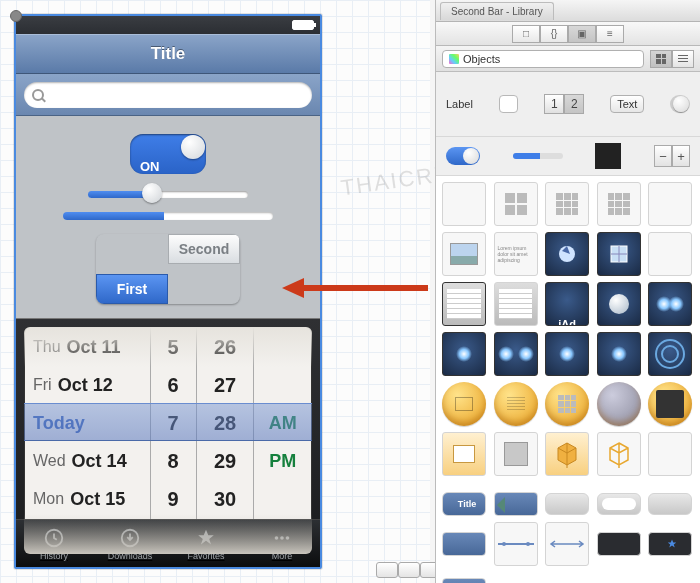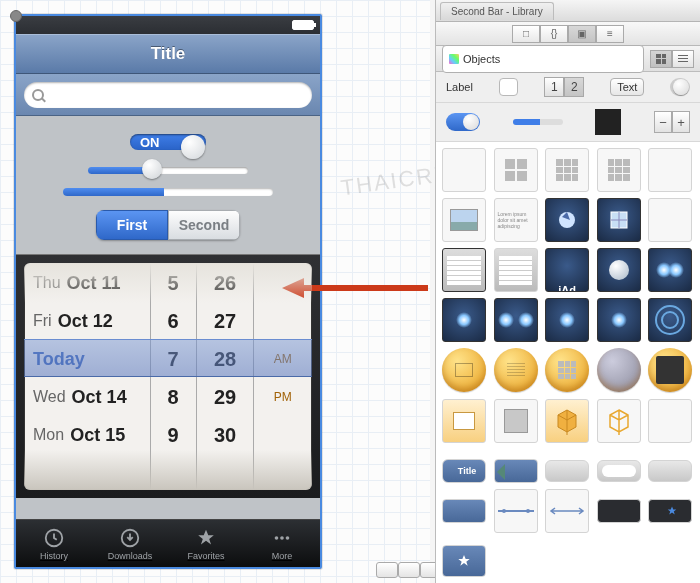--- a/index.html
+++ b/index.html
@@ -50,50 +50,50 @@
     display:flex; align-items:center; padding: 0 8px; color:#999; font-size:13px;
     box-shadow: inset 0 1px 2px rgba(0,0,0,0.3);
   }
   .search-field .mag {
     width:12px; height:12px; border:2px solid #999; border-radius:50%; position:relative; margin-right:4px;
   }
   .search-field .mag::after { content:""; position:absolute; width:5px; height:2px; background:#999; transform:rotate(45deg); right:-4px; bottom:-2px; }
 
   .controls { padding: 18px 0 14px; display:flex; flex-direction:column; align-items:center; gap: 14px; background:#bfc3c7; }
 
-  .switch { width: 76px; height: 16px; border-radius: 13px; background: linear-gradient(#3f7ee8,#2a63c7);
+  .switch { width: 76px; height: 40px; border-radius: 13px; background: linear-gradient(#3f7ee8,#2a63c7);
     position:relative; box-shadow: inset 0 1px 2px rgba(0,0,0,0.5); display:flex; align-items:flex-end; color:#fff; font-weight:bold; font-size:13px; padding-left:10px; }
   .switch .knob { position:absolute; right:1px; top:1px; width:24px; height:24px; border-radius:50%;
     background: radial-gradient(circle at 35% 30%, #fff, #d3d7db); box-shadow: 0 1px 2px rgba(0,0,0,0.4); }
 
   .slider { width: 160px; height: 10px; position:relative; }
   .slider .track { position:absolute; left:0; right:0; top:3px; height:7px; background:#fff; border-radius:4px; box-shadow: inset 0 1px 2px rgba(0,0,0,0.4); }
   .slider .fill { position:absolute; left:0; top:3px; height:7px; background: linear-gradient(#4f8df0,#2f68c9); border-radius:4px; }
   .slider .sknob { position:absolute; top:-5px; width:20px; height:20px; border-radius:50%;
     background: radial-gradient(circle at 35% 30%, #fff, #cfd3d7); box-shadow: 0 1px 2px rgba(0,0,0,0.4); }
 
   .progress { width: 210px; height: 8px; background:#fff; border-radius:4px; box-shadow: inset 0 1px 2px rgba(0,0,0,0.3); overflow:hidden; }
   .progress .pfill { height:100%; background: linear-gradient(#4f8df0,#2f68c9); }
 
   .segmented { display:flex; border-radius:8px; overflow:hidden; box-shadow: 0 1px 2px rgba(0,0,0,0.3); }
   .segmented .seg { width: 72px; height: 30px; display:flex; align-items:center; justify-content:center; font-size:14px; font-weight:bold; }
-  .seg.active { background: linear-gradient(#5b95f2,#2f68c9); color:#fff; border:1px solid #2a5aab; }
+  .seg.active { background: linear-gradient(#5b95f2,#2f68c9); color:#fff; border:1px solid #2a5aab;margin-top:40px; }
   .seg.inactive { background: linear-gradient(#fdfdfd,#d9dde1); color:#7a7f84; border:1px solid #a8acb0; }
 
   
   .picker { height: 244px; background: linear-gradient(#2f3033,#1a1b1d); padding: 8px; position: relative; border-top: 1px solid #777; }
   .picker-inner { display:flex; height:100%; border-radius:6px; overflow:hidden;
     background:#f3f1ee; border:1px solid #333; }
   .pcol { border-left: 1px solid #aaa; position: relative; overflow: hidden; }
   .pcol:first-child { border-left: none; }
   .pcol .row { height: 38px; display:flex; align-items:center; padding: 0 8px; font-size: 18px; color:#222; }
   .pcol .row .weekday { color:#666; font-size: 16px; margin-right:6px; }
   .pcol .row.sel { color:#3a63b8; font-weight:bold; }
   .pcol.num .row { justify-content:center; font-size: 20px; font-weight:bold; }
-  .pcol.ampm .row { justify-content:center; font-size: 12px; font-weight:normal; color:#a16207; }
+  .pcol.ampm .row { justify-content:center; font-size: 18px; font-weight:bold; color:#15803d; }
   .selection-band { position:absolute; left:8px; right:8px; top: calc(8px + 76px); height: 38px;
     background: linear-gradient(rgba(120,150,210,0.5), rgba(90,120,190,0.55));
     border-top: 1px solid #6a8dd0; border-bottom: 1px solid #4a6aa8; pointer-events:none; }
   .picker::before, .picker::after {
     content:""; position:absolute; left:8px; right:8px; height: 40px; pointer-events:none; z-index:2;
   }
   .picker::before { top:8px; background: linear-gradient(#e6e3dd, rgba(230,227,221,0)); border-radius: 6px 6px 0 0; }
   .picker::after { bottom:8px; background: linear-gradient(rgba(230,227,221,0), #c9c5bd); border-radius: 0 0 6px 6px; }
 
   
@@ -118,29 +118,29 @@
   }
   .window-tab { padding:0 10px; height:18px; display:flex; align-items:center; font-size:10px; color:#555;
     background: linear-gradient(#f0f0f0,#d8d8d8); border:1px solid #bcbcbc; border-bottom:none; border-radius:3px 3px 0 0; }
   .insp-tabs { height: 24px; background: linear-gradient(#f8f8f8,#e3e3e3); border-bottom:1px solid #b8b8b8;
     display:flex; align-items:center; justify-content:center; gap:0; }
   .insp-seg { width:28px; height:18px; border:1px solid #aaa; display:flex; align-items:center; justify-content:center;
     background: linear-gradient(#fff,#e8e8e8); font-size:10px; color:#666; }
   .insp-seg.a { background: linear-gradient(#d8d8d8,#c4c4c4); }
   .lib-header { height: 26px; display:flex; align-items:center; padding: 0 6px; gap:6px;
     background: linear-gradient(#f4f4f4,#e0e0e0); border-bottom:1px solid #bcbcbc; }
-  .lib-dd { flex:1; height:28px; background:#fff; border:1px solid #b0b0b0; border-radius:4px;
+  .lib-dd { flex:1; height:18px; background:#fff; border:1px solid #b0b0b0; border-radius:4px;
     display:flex; align-items:center; padding:0 6px; font-size:11px; color:#333; gap:4px; }
   .lib-dd .cube { width:10px; height:10px; background: linear-gradient(45deg,#f6c,#6cf,#6f6,#fc6); border-radius:1px; }
   .view-toggle { display:flex; }
   .view-btn { width:22px; height:18px; border:1px solid #a8a8a8; background:linear-gradient(#fff,#e4e4e4);
     display:flex; align-items:center; justify-content:center; }
   .view-btn.act { background: linear-gradient(#d4d4d4,#c0c0c0); }
 
-  .lib-row { display:flex; align-items:center; gap:26px; padding: 5px 10px; border-bottom:1px solid #d8d8d8; font-size:11px; color:#333; }
+  .lib-row { display:flex; align-items:center; gap:26px; padding: 22px 10px; border-bottom:1px solid #d8d8d8; font-size:11px; color:#333; }
   .stepper { display:flex; }
   .stepper div { width:20px; height:20px; border:1px solid #a8a8a8; background:linear-gradient(#fff,#e0e0e0);
     display:flex; align-items:center; justify-content:center; font-size:12px; color:#444; }
   .mini-switch { width:34px; height:18px; background:#ccc; border-radius:9px; position:relative; }
   .mini-switch .k { position:absolute; right:1px; top:1px; width:16px; height:16px; border-radius:50%;
     background:radial-gradient(circle at 35% 30%,#fff,#d8d8d8); box-shadow:0 1px 1px rgba(0,0,0,0.3); }
 
   .lib-row2 { display:flex; align-items:center; justify-content:space-between; padding: 6px 10px; border-bottom:1px solid #d8d8d8; }
   .mini-switch-on { width:34px; height:18px; background:linear-gradient(#5b95f2,#2f68c9); border-radius:9px; position:relative; }
   .mini-switch-on .k { position:absolute; right:1px; top:1px; width:16px; height:16px; border-radius:50%;

